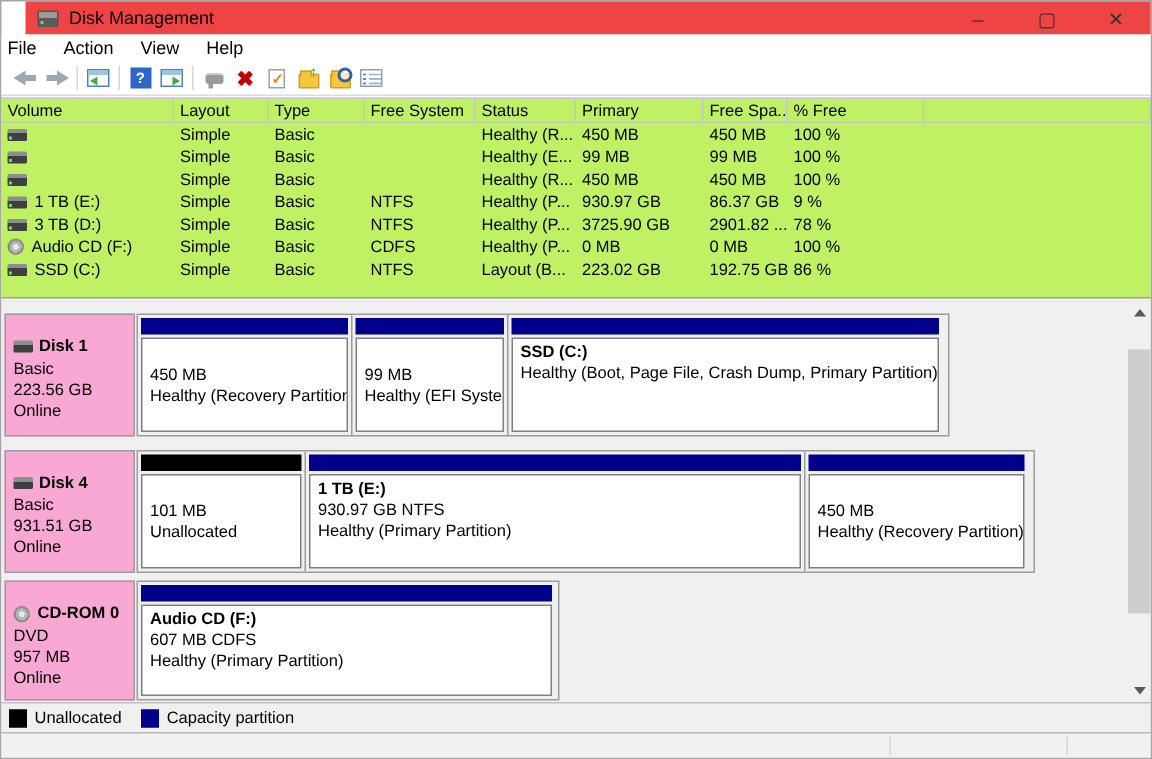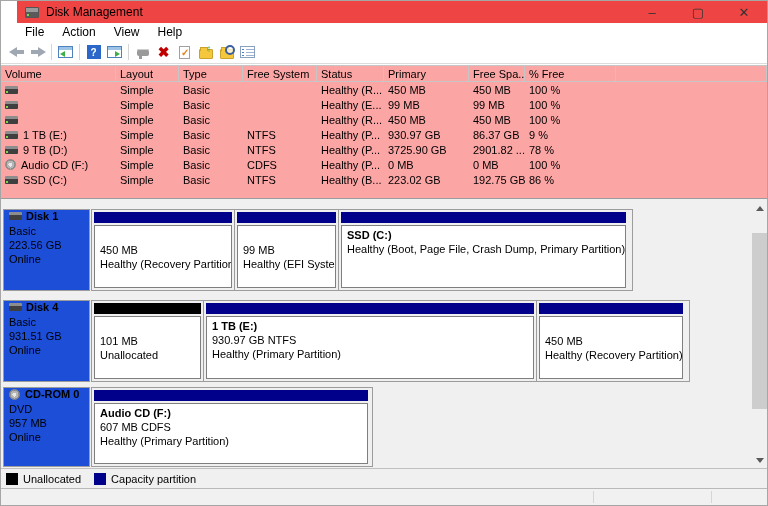--- a/index.html
+++ b/index.html
@@ -9,21 +9,21 @@
 
   
   .title-bar { position:absolute; top:0; left:0; right:0; height:22px; display:flex; align-items:center; background:#ef4444;margin-left:16px; }
   .app-icon { width:14px; height:11px; margin-left:8px; background:linear-gradient(#9a9a9a 0 4px,#5a5a5a 4px); border:1px solid #555; border-radius:1px; position:relative; }
   .app-icon::after { content:""; position:absolute; left:1px; bottom:1px; width:2px; height:2px; background:#79d94e; }
   .title-text { margin-left:7px; font-size:12px; }
   .win-controls { margin-left:auto; display:flex; height:100%; }
   .win-btn { width:46px; height:100%; display:flex; align-items:center; justify-content:center; font-size:13px; color:#333; }
 
   
-  .menu-bar { position:absolute; top:22px; left:0; right:0; height:18px; display:flex; align-items:center; background:#fff; padding-left:24px; font-size:12px; }
+  .menu-bar { position:absolute; top:22px; left:0; right:0; height:18px; display:flex; align-items:center; background:#fff; padding-left:4px; font-size:12px; }
   .menu-item { padding:0 9px 0 0; margin-right:9px; }
 
   
   .toolbar { position:absolute; top:40px; left:0; right:0; height:23px; display:flex; align-items:center; background:#fff; border-bottom:1px solid #dcdcdc; padding-left:5px; }
   .tbi { width:21px; height:20px; display:flex; align-items:center; justify-content:center; position:relative; }
   .tb-sep { width:1px; height:16px; background:#d5d5d5; margin:0 3px; }
 
   .arr { position:relative; width:16px; height:10px; display:inline-block; }
   .arr .tail { position:absolute; top:3px; width:8px; height:4px; background:#9fa8b2; }
   .arr .head { position:absolute; top:0; width:0; height:0; border-top:5px solid transparent; border-bottom:5px solid transparent; }
@@ -44,38 +44,38 @@
   .ic-folder::before { content:""; position:absolute; top:-3px; left:0; width:6px; height:3px; background:#f5c73d; border:1px solid #caa22c; border-bottom:none; }
   .ic-folder.up::after { content:"\2191"; position:absolute; top:-7px; right:0px; color:#1f9d2f; font-weight:bold; font-size:10px; }
   .ic-folder.mag::after { content:""; position:absolute; top:-5px; right:-2px; width:6px; height:6px; border:2px solid #3a5f9f; border-radius:50%; background:rgba(255,255,255,.7); }
   .ic-list { width:15px; height:12px; border:1px solid #8aa0c0; background:#fff; position:relative; }
   .ic-list::before { content:""; position:absolute; left:5px; top:2px; width:8px; height:8px;
      background:linear-gradient(#9db3d3 0 1px, transparent 1px); background-size:100% 3px; }
   .ic-list::after { content:""; position:absolute; left:1px; top:2px; width:2px; height:8px;
      background:linear-gradient(#4f81bd 0 1px, transparent 1px); background-size:100% 3px; }
 
   
-  .list-pane { position:absolute; top:64px; left:0; right:0; height:148px; background:#fca5a5; }
+  .list-pane { position:absolute; top:64px; left:0; right:0; height:148px; background:#bef264; }
   .t-head { display:flex; height:17px; border-top:1px solid #c6c6c6; border-bottom:1px solid #c6c6c6; align-items:center; }
   .t-head .cell { border-right:1px solid #c6c6c6; height:100%; display:flex; align-items:center; padding-left:4px; white-space:nowrap; overflow:hidden; }
   .t-row { display:flex; height:15px; align-items:center; }
   .t-row .cell { padding-left:4px; white-space:nowrap; overflow:hidden; display:flex; align-items:center; height:100%; }
   .c0{width:115px;} .c1{width:63px;} .c2{width:64px;text-align:center;} .c3{width:74px;} .c4{width:67px;} .c5{width:85px;} .c6{width:56px;} .c7{width:91px;} .c8{flex:1;}
   .vol-icon { width:13px; height:8px; background:linear-gradient(#8d8d8d 0 3px,#3f3f3f 3px); border-radius:1px; margin-right:5px; position:relative; flex:none; }
   .vol-icon::after { content:""; position:absolute; left:1px; bottom:1px; width:2px; height:2px; background:#79d94e; }
   .cd-icon { width:11px; height:11px; border-radius:50%; flex:none; margin-right:5px;
      background:radial-gradient(circle, #e8e8e8 0 2px, #b5b5b5 2px 4px, #8f8f8f 4px); border:1px solid #8a8a8a; }
 
   
   .splitter { position:absolute; top:197px; left:0; right:0; height:3px; background:#f0f0f0; border-top:1px solid #9c9c9c; }
 
   
   .graph-pane { position:absolute; top:200px; left:0; right:0; height:267px; background:#f0f0f0; }
   .disk-row { position:absolute; left:2px; }
-  .disk-label { position:absolute; left:0; top:0; bottom:0; width:87px; border:1px solid #9c9c9c; background:#1d4ed8; padding:0 2px 2px 5px; }
+  .disk-label { position:absolute; left:0; top:0; bottom:0; width:87px; border:1px solid #9c9c9c; background:#f9a8d4; padding:15px 2px 2px 5px; }
   .disk-label .dl-title { display:flex; align-items:center; font-weight:bold; margin-bottom:2px; white-space:nowrap; }
   .disk-label .dl-line { line-height:14px; white-space:nowrap; }
   .disk-glyph { width:13px; height:8px; background:linear-gradient(#8d8d8d 0 3px,#3f3f3f 3px); border-radius:1px; margin-right:4px; flex:none; }
   .parts { position:absolute; left:88px; top:0; bottom:0; border:1px solid #9c9c9c; background:#f0f0f0; display:flex; }
   .part { border-right:1px solid #9c9c9c; padding:2px; display:flex; flex-direction:column; height:100%; }
   .part:last-child { border-right:none; }
   .part .bar { height:11px; flex:none; }
   .part .pbox { flex:1; margin-top:2px; border:1px solid #7f7f7f; background:#fff; padding:2px 5px; overflow:hidden; display:flex; flex-direction:column; }
   .part .pbox.center { justify-content:center; }
   .part .pbox div { white-space:nowrap; line-height:14px; }
@@ -236,21 +236,21 @@
           <div class="cell c3">NTFS</div>
           <div class="cell c4">Healthy (P...</div>
           <div class="cell c5">930.97 GB</div>
           <div class="cell c6">86.37 GB</div>
           <div class="cell c7">9 %</div>
           <div class="cell c8"></div>
         </div>
         <div class="t-row">
           <div class="cell c0">
             <span class="vol-icon"></span>
-            <span>9 TB (D:)</span>
+            <span>3 TB (D:)</span>
           </div>
           <div class="cell c1">Simple</div>
           <div class="cell c2">Basic</div>
           <div class="cell c3">NTFS</div>
           <div class="cell c4">Healthy (P...</div>
           <div class="cell c5">3725.90 GB</div>
           <div class="cell c6">2901.82 ...</div>
           <div class="cell c7">78 %</div>
           <div class="cell c8"></div>
         </div>
@@ -269,21 +269,21 @@
           <div class="cell c8"></div>
         </div>
         <div class="t-row">
           <div class="cell c0">
             <span class="vol-icon"></span>
             <span>SSD (C:)</span>
           </div>
           <div class="cell c1">Simple</div>
           <div class="cell c2">Basic</div>
           <div class="cell c3">NTFS</div>
-          <div class="cell c4">Healthy (B...</div>
+          <div class="cell c4">Layout (B...</div>
           <div class="cell c5">223.02 GB</div>
           <div class="cell c6">192.75 GB</div>
           <div class="cell c7">86 %</div>
           <div class="cell c8"></div>
         </div>
       </div>
   </div>
 
   <div class="splitter"></div>
 

